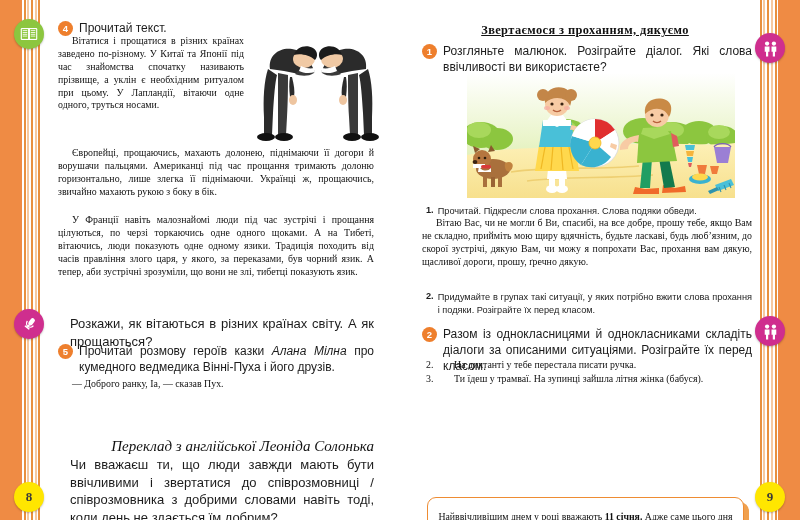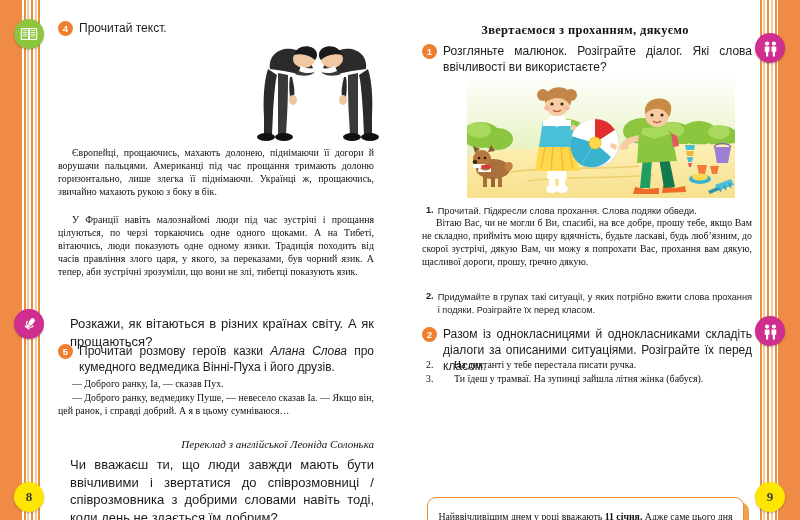--- a/index.html
+++ b/index.html
@@ -245,43 +245,43 @@
           <path d="M98 30 C96 22 86 19 79 23 C74 26 74 32 77 35 C82 30 92 28 98 30 Z" fill="#1b1b1b"></path>
           <path d="M91 41 C87 43 82 44 78 43 L77 47 C83 49 89 48 93 46 Z" fill="#ffffff"></path>
           <path d="M100 52 C98 60 97 66 98 72 L102 72 C103 64 103 58 102 52 Z" fill="#2b2b2b"></path>
           <ellipse cx="99" cy="75" rx="4" ry="5" fill="#eec5a0"></ellipse>
           <ellipse cx="126" cy="112" rx="9" ry="4" fill="#111111"></ellipse>
           <ellipse cx="108" cy="112" rx="9" ry="4" fill="#111111"></ellipse>
         </g>
       </svg>
     </div>
 
+    <div class="serif-body" style="position:absolute; left:18px; top:35px; width:186px;">Вітатися і прощатися в різних країнах заведено по-різному. У Китаї та Японії під час знайомства спочатку називають прізвище, а уклін є необхідним ритуалом при цьому. У Лапландії, вітаючи одне одного, труться носами.</div>
 
     <div class="serif-body" style="position:absolute; left:18px; top:147px; width:316px;">Європейці, прощаючись, махають долонею, піднімаючи її догори й ворушачи пальцями. Американці під час прощання тримають долоню горизонтально, лише злегка її піднімаючи. Українці ж, прощаючись, звичайно махають рукою з боку в бік.</div>
 
     <div class="serif-body" style="position:absolute; left:18px; top:214px; width:316px;">У Франції навіть малознайомі люди під час зустрічі і прощання цілуються, по черзі торкаючись одне одного щоками. А на Тибеті, вітаючись, люди показують одне одному язики. Традиція походить від часів правління злого царя, у якого, за переказами, був чорний язик. А тепер, аби зустрічні зрозуміли, що вони не злі, тибетці показують язик.</div>
 
     <div class="sans-note" style="position:absolute; left:30px; top:315px; width:304px;">Розкажи, як вітаються в різних країнах світу. А як прощаються?</div>
 
     <div class="ex-row" style="position:absolute; left:18px; top:343px; width:316px;">
       <span class="ex-num">5</span>
-      <span class="ex-text"><span>Прочитай розмову героїв казки </span><span class="italic">Алана Слова</span><span> про кумедного ведмедика Вінні-Пуха і його друзів.</span></span>
+      <span class="ex-text"><span>Прочитай розмову героїв казки </span><span class="italic">Алана Мілна</span><span> про кумедного ведмедика Вінні-Пуха і його друзів.</span></span>
     </div>
 
     <div class="serif-body" style="position:absolute; left:18px; top:378px; width:316px;">— Доброго ранку, Іа, — сказав Пух.</div>
-    <div class="serif-body" style="position:absolute; left:18px; top:392px; width:316px;">— Доброго ранку, ведмедику Пуше, — невесело сказав Іа. — Якщо він, цей ранок, і справді добрий. А я в цьому сумніваюся…</div>
-
-    <div class="serif-body italic right-align" style="position:absolute; left:18px; top:437px; width:316px; font-size:11px;font-style:italic;">Переклад з англійської Леоніда Солонька</div>
+
+    <div class="serif-body italic right-align" style="position:absolute; left:18px; top:437px; width:316px; font-size:15px;font-style:italic;">Переклад з англійської Леоніда Солонька</div>
 
     <div class="sans-note" style="position:absolute; left:30px; top:456px; width:304px;">Чи вважаєш ти, що люди завжди мають бути ввічливими і звертатися до співрозмовниці / співрозмовника з добрими словами навіть тоді, коли день не здається їм добрим?</div>
   </div>
 
   <div class="page" id="page-right">
 
-    <div class="heading" style="position:absolute; left:8px; top:23px; width:334px;">Звертаємося з проханням, дякуємо</div>
+    <div class="heading" style="position:absolute; left:8px; top:23px; width:334px;text-decoration:underline;">Звертаємося з проханням, дякуємо</div>
 
     <div class="ex-row" style="position:absolute; left:12px; top:43px; width:330px;">
       <span class="ex-num">1</span>
       <span class="ex-text">Розгляньте малюнок. Розіграйте діалог. Які слова ввічливості ви використаєте?</span>
     </div>
 
     <div class="illus" style="left:57px; top:73px; width:268px; height:125px;">
       <svg width="268" height="125" viewBox="0 0 268 125">
         <defs>
           <linearGradient id="skyg" x1="0" y1="0" x2="0" y2="1">

